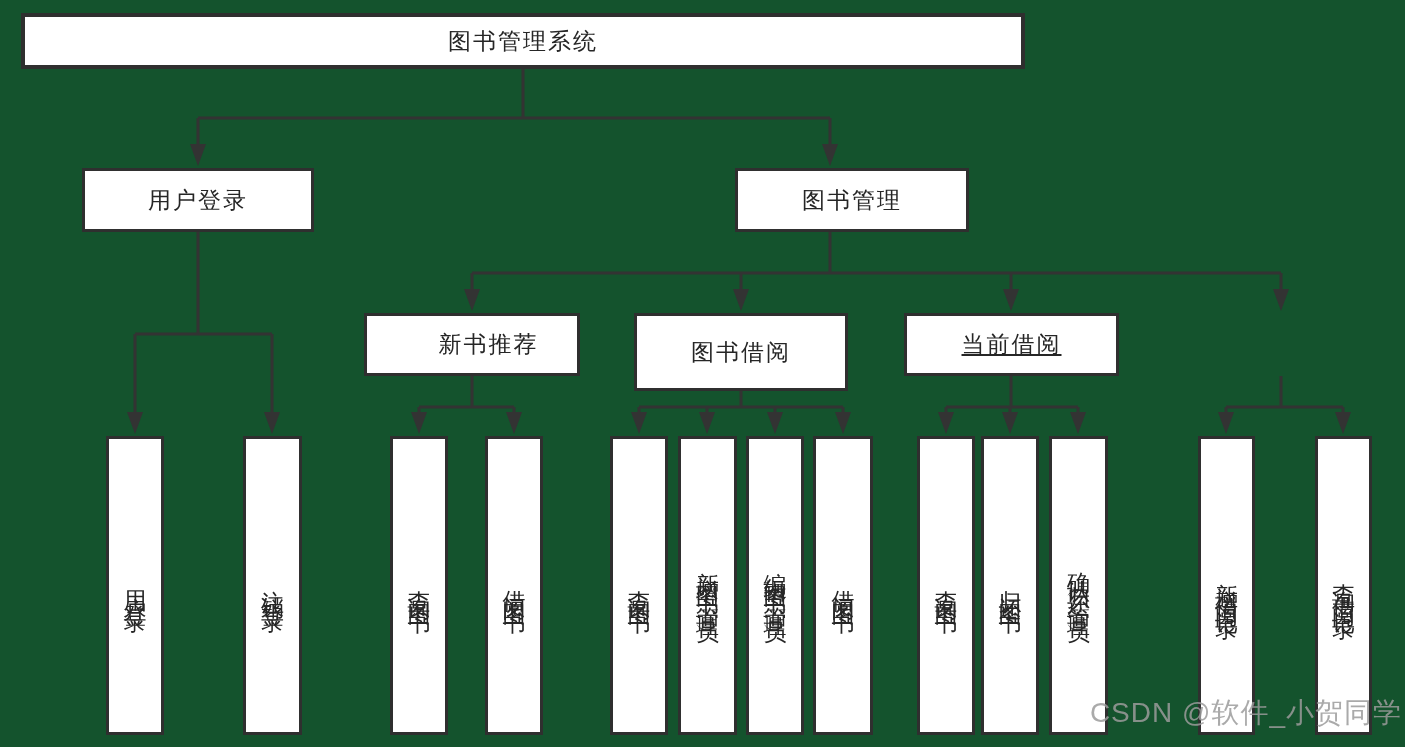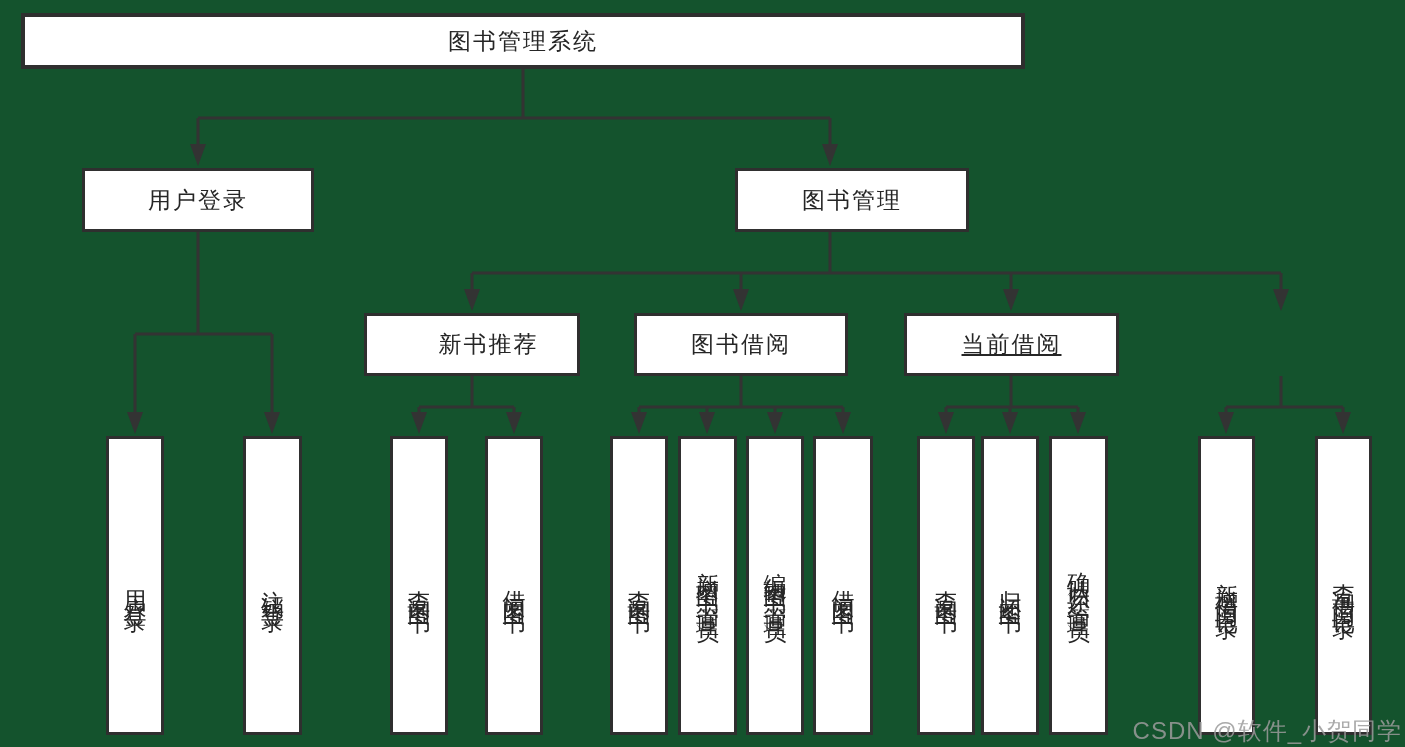--- a/index.html
+++ b/index.html
@@ -42,23 +42,23 @@
   .node.v span {
     writing-mode: vertical-rl;
     text-orientation: mixed;
     font-size: 23px;
     letter-spacing: 7px;
     line-height: 1;
     white-space: nowrap;
   }
   .watermark {
     position: absolute;
-    top: 715px;
+    top: 694px;
     right: 3px;
-    font-size: 24px;
+    font-size: 28px;
     letter-spacing: 1px;
     color: rgba(155, 155, 155, 0.85);
     z-index: 5;
     white-space: nowrap;
   }
 </style>
 </head>
 <body>
 
 <div class="stage">
@@ -117,21 +117,21 @@
   <div class="node h" style="left:82px; top:168px; width:232px; height:64px;">
     <span>用户登录</span>
   </div>
   <div class="node h" style="left:713px; top:168px; width:234px; height:64px;margin-left:22px;">
     <span>图书管理</span>
   </div>
 
   <div class="node h" style="left:364px; top:313px; width:216px; height:63px;padding-left:33px;">
     <span>新书推荐</span>
   </div>
-  <div class="node h" style="left:634px; top:313px; width:214px; height:63px;">
+  <div class="node h" style="left:634px; top:313px; width:214px; height:78px;">
     <span>图书借阅</span>
   </div>
   <div class="node h" style="left:904px; top:313px; width:215px; height:63px;text-decoration:underline;">
     <span>当前借阅</span>
   </div>
 
   <div class="node v" style="left:106px; top:436px; width:58px; height:299px;">
     <span>用户登录</span>
   </div>
   <div class="node v" style="left:243px; top:436px; width:59px; height:299px;">

